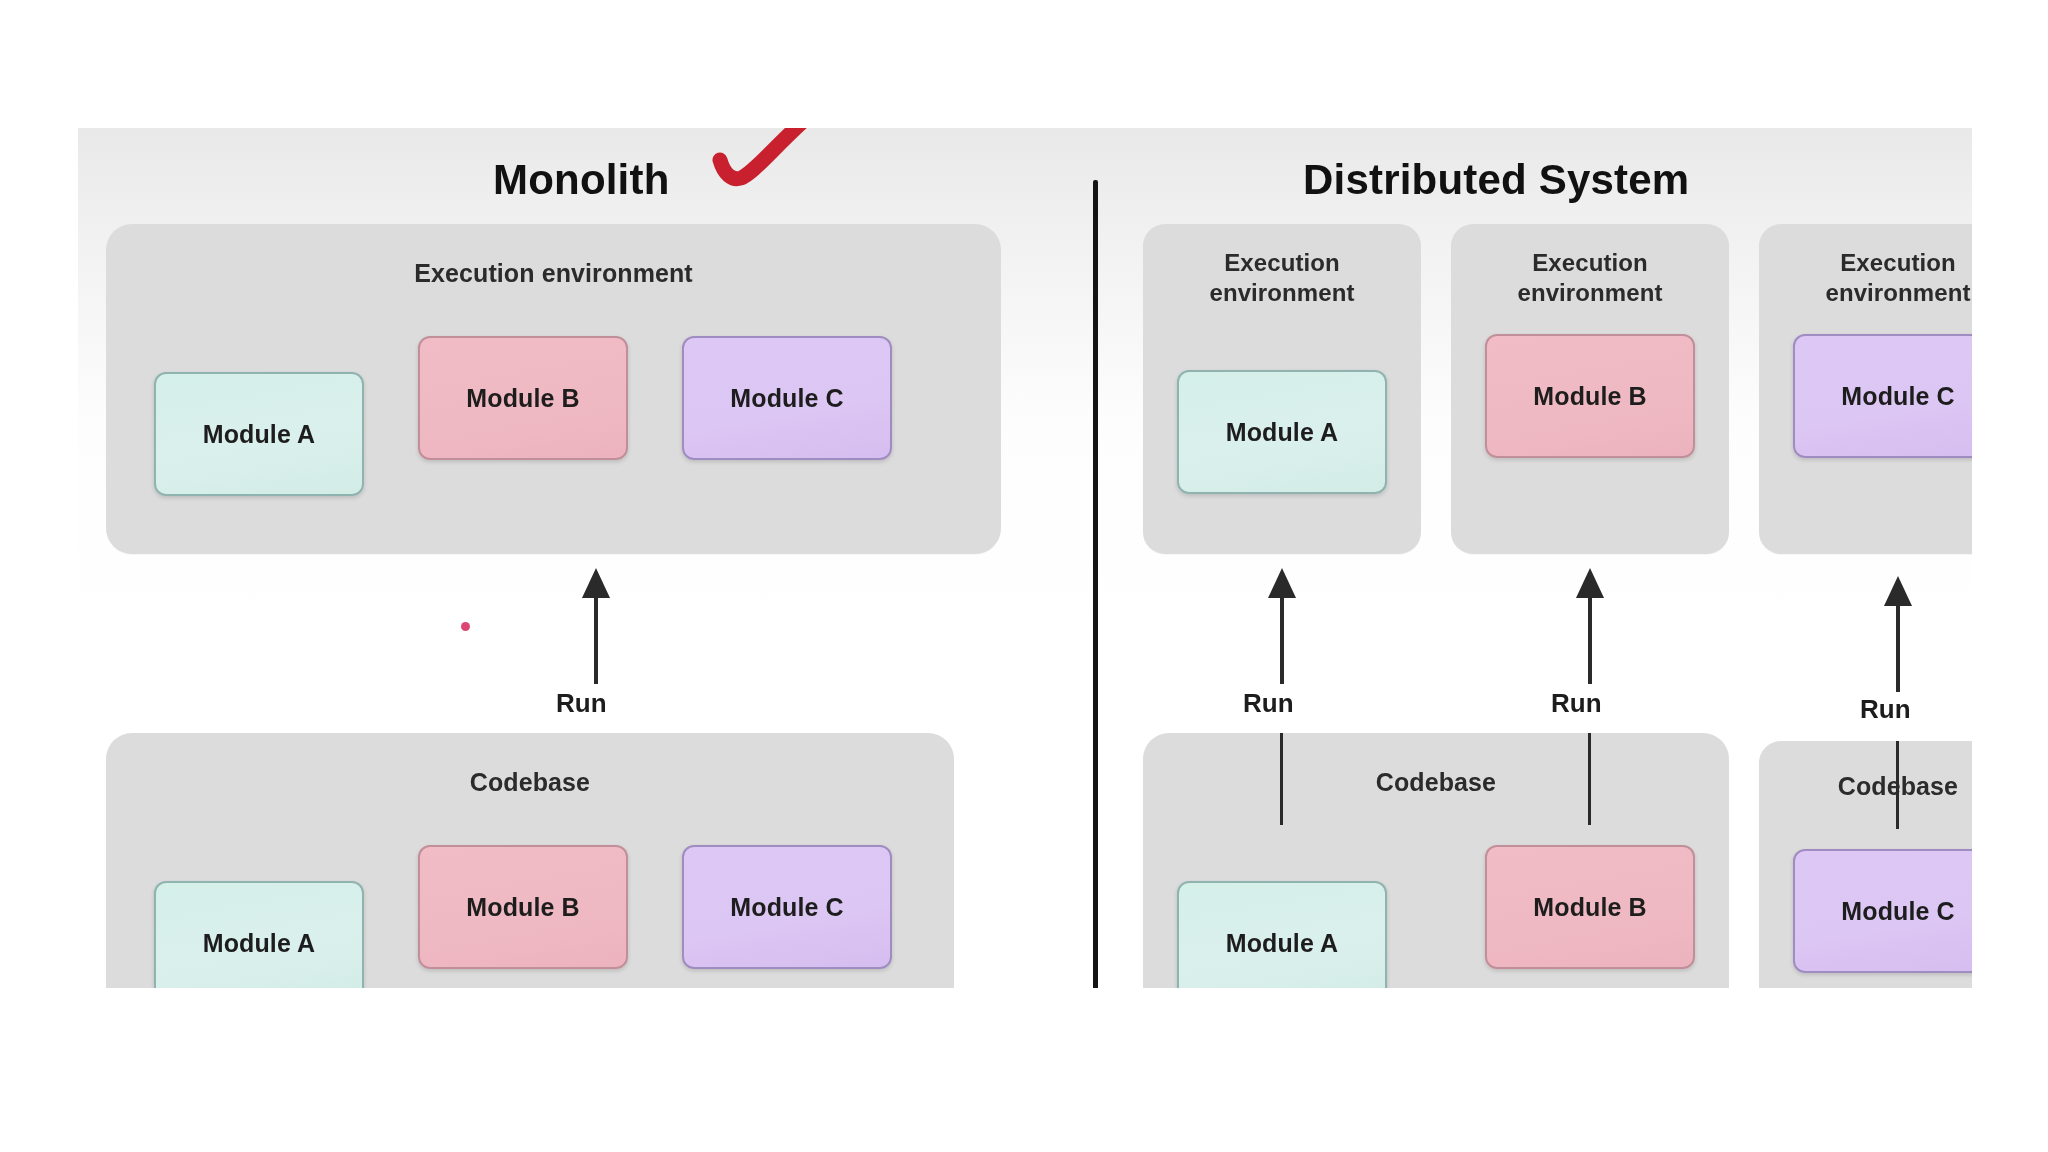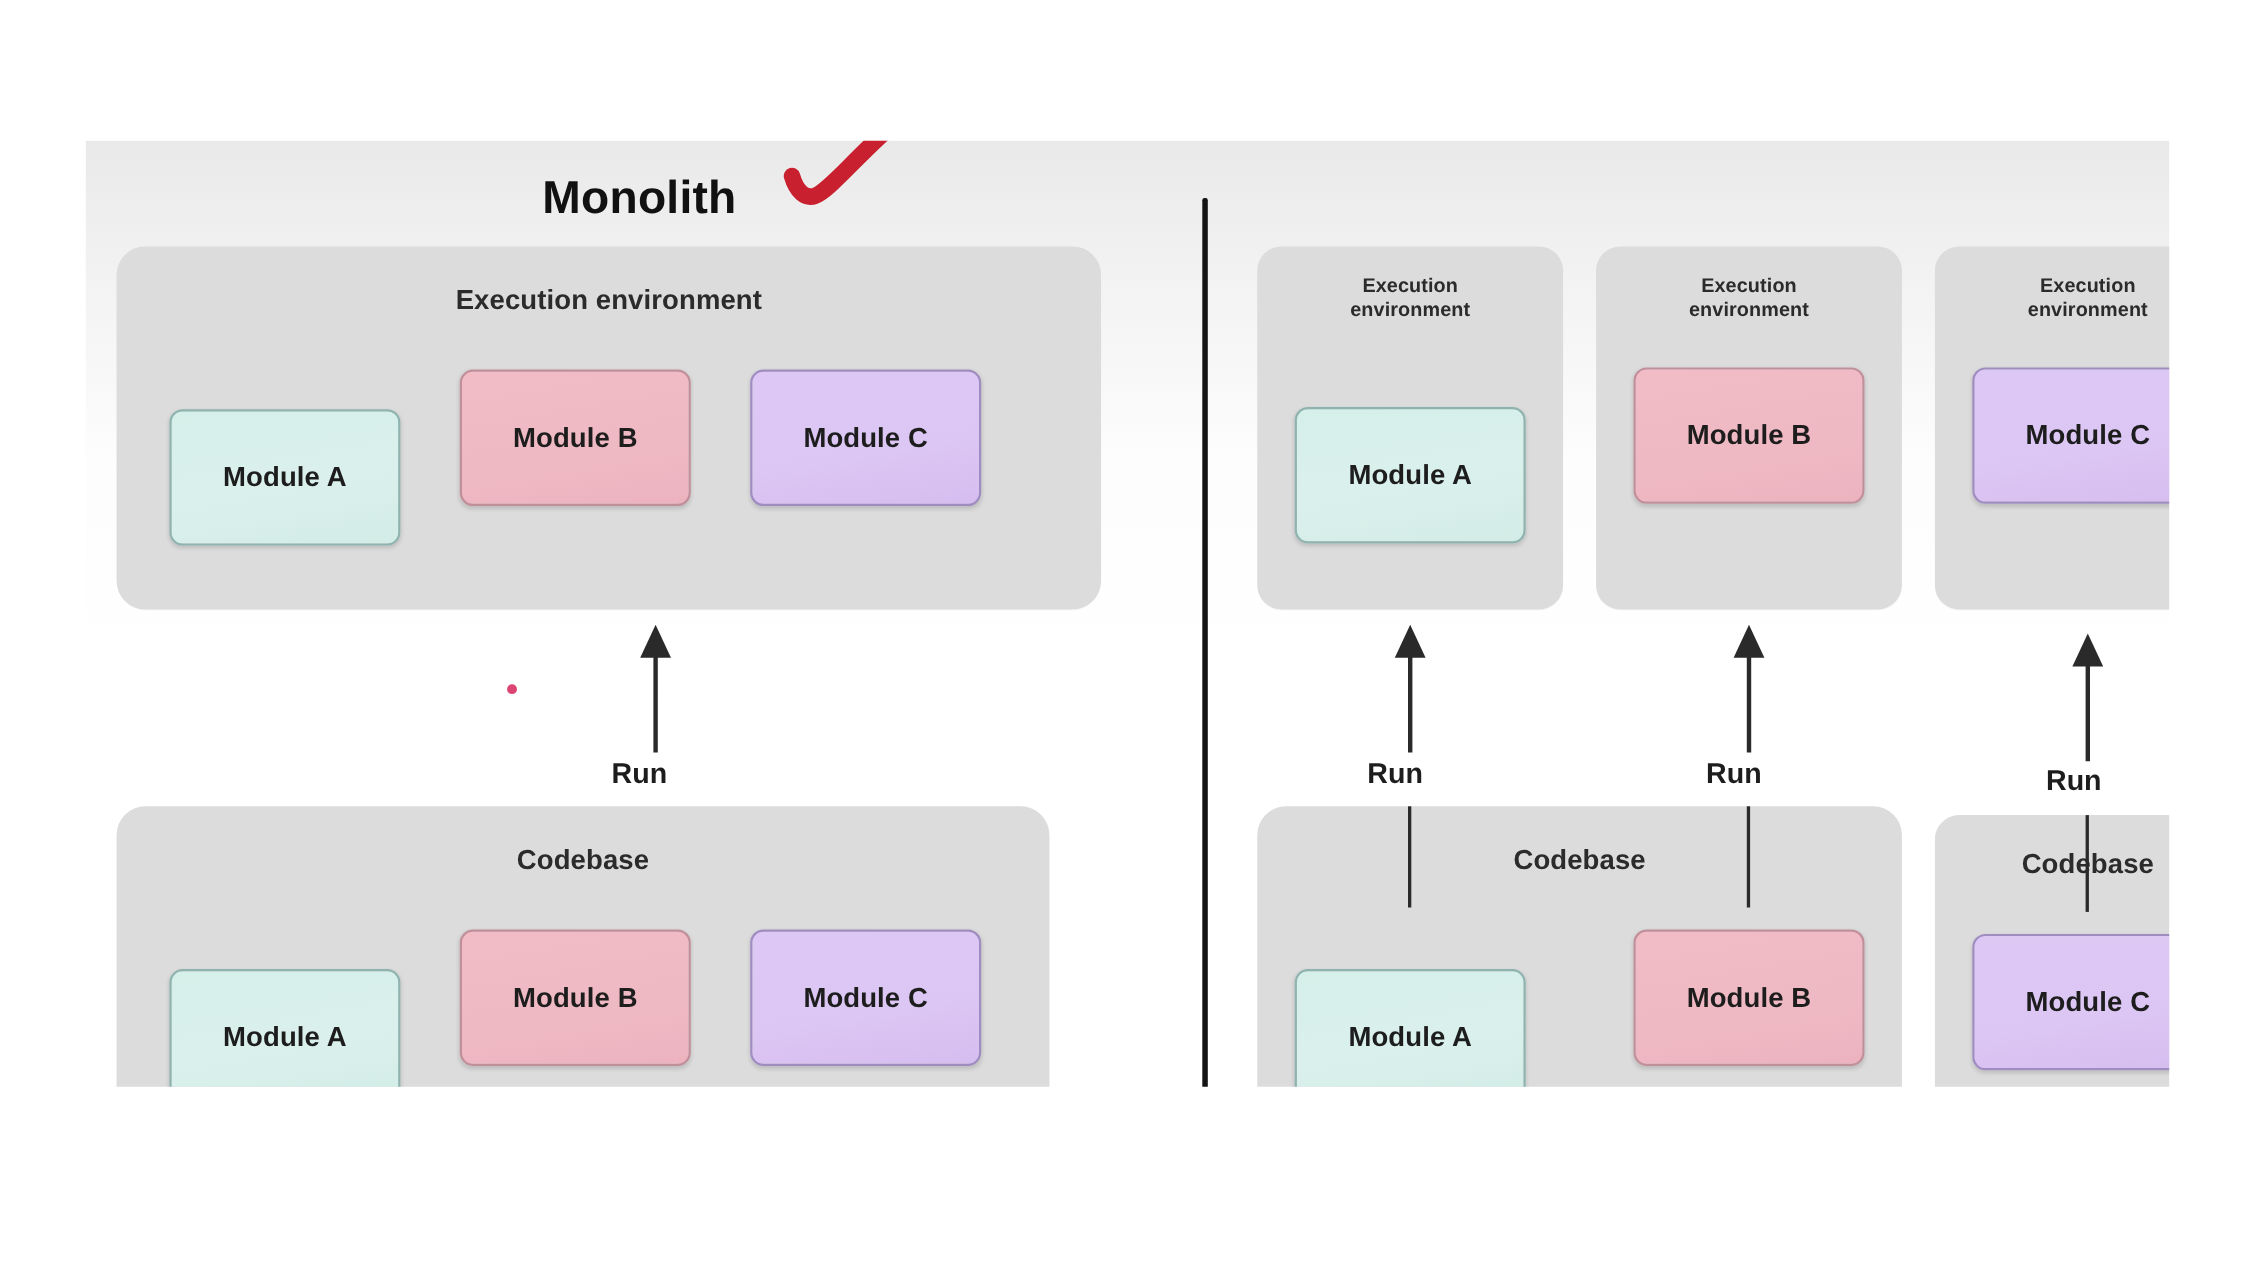--- a/index.html
+++ b/index.html
@@ -47,21 +47,21 @@
   }
   .panel.narrow{border-radius:22px;}
 
   .panel-title{
     position:absolute;left:0;right:0;
     text-align:center;
     font-size:25px;font-weight:700;color:#2b2b2b;
     line-height:1.24;
     letter-spacing:.1px;
   }
-  .panel-title.small{font-size:18px;}
+  .panel-title.small{font-size:24px;}
 
   
   .module{
     position:absolute;
     border-radius:12px;
     border:2px solid rgba(0,0,0,.22);
     box-sizing:border-box;
     display:flex;align-items:center;justify-content:center;
     font-size:25px;font-weight:700;color:#1d1d1d;
     box-shadow:0 2px 4px rgba(0,0,0,.14);
@@ -89,20 +89,21 @@
   }
 </style>
 </head>
 <body>
 
 <div id="slide">
   <div id="canvas">
 
     <div class="heading" id="heading-monolith">Monolith</div>
 
+    <div class="heading" id="heading-distributed">Distributed System</div>
 
     <svg id="checkmark" viewBox="0 0 200 120">
       <path d="M12 74 C 16 88, 24 95, 33 92 C 44 88, 62 66, 92 38 C 122 11, 160 -8, 196 -22" fill="none" stroke="#c8202e" stroke-width="15" stroke-linecap="round" stroke-linejoin="round"></path>
     </svg>
 
     <div id="divider"></div>
 
     <div class="panel" style="left:28px;top:96px;width:848px;height:330px;padding-left:47px;">
       <div class="panel-title" style="top:34px;">Execution environment</div>
 

